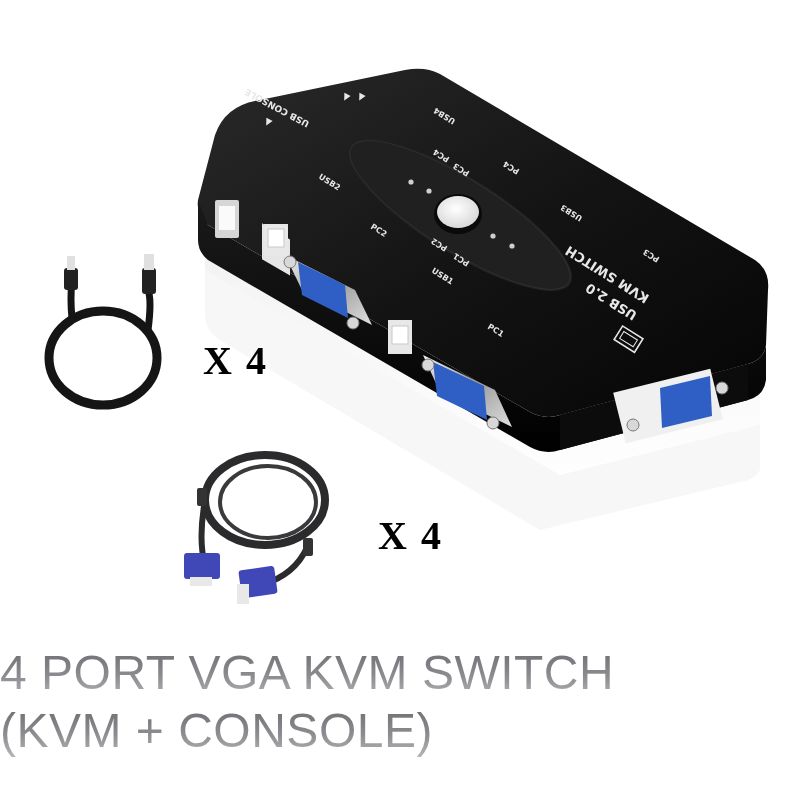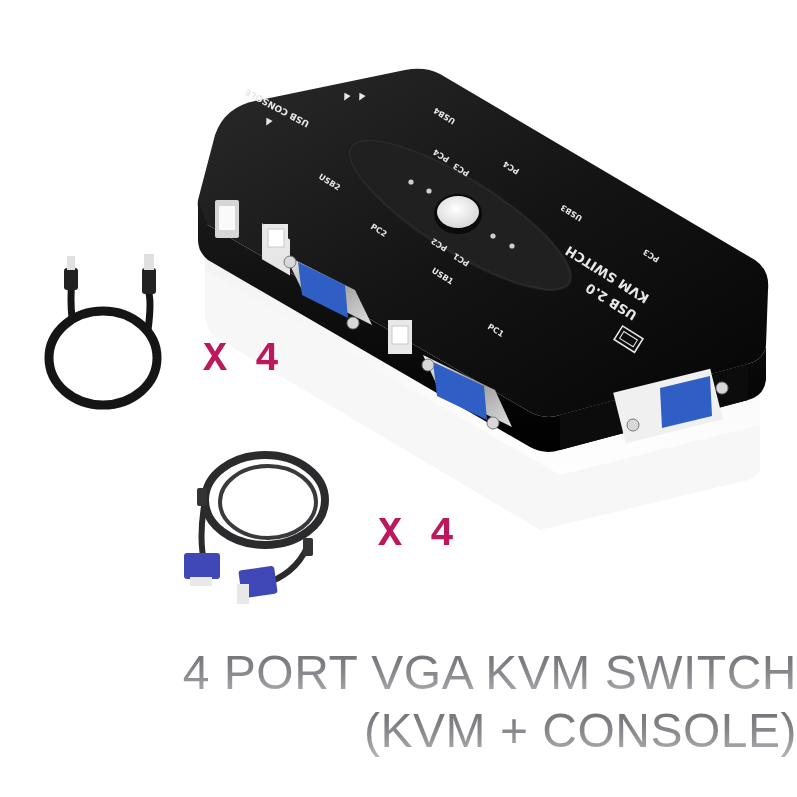--- a/index.html
+++ b/index.html
@@ -1,23 +1,23 @@
 <!DOCTYPE html>
 <html><head>
 <meta charset="utf-8">
 <style>
   html, body { margin: 0; padding: 0; background: #ffffff; }
   body { width: 797px; height: 797px; position: relative; overflow: hidden;
          font-family: "Liberation Sans", sans-serif; }
   .stage { position: absolute; inset: 0; }
-  .qty { position: absolute; font-family: Liberation Mono, monospace; font-weight: bold;
-         font-size: 40px; color: #be185d; letter-spacing: 2px; }
+  .qty { position: absolute; font-family: Liberation Serif, serif; font-weight: bold;
+         font-size: 40px; color: #000000; letter-spacing: 2px; }
   #qty-usb { left: 203px; top: 337px; }
   #qty-vga { left: 378px; top: 512px; }
-  .caption { position: absolute; left: 0; width: 797px; text-align: right;
+  .caption { position: absolute; left: 0; width: 797px; text-align: left;
              font-family: "Liberation Sans", sans-serif; font-size: 48px; line-height: 56px;
              color: #8a8a8c; letter-spacing: 0.5px;
              background: linear-gradient(180deg, #6a6a6e 0%, #8c8c90 55%, #b8b8bb 100%);
              -webkit-background-clip: text; background-clip: text; -webkit-text-fill-color: transparent; }
   #caption-line-1 { top: 645px; }
   #caption-line-2 { top: 703px; }
   svg text { font-family: "DejaVu Sans", sans-serif; font-weight: bold; fill: #e8e8e8; }
 </style>
 </head>
 <body>

